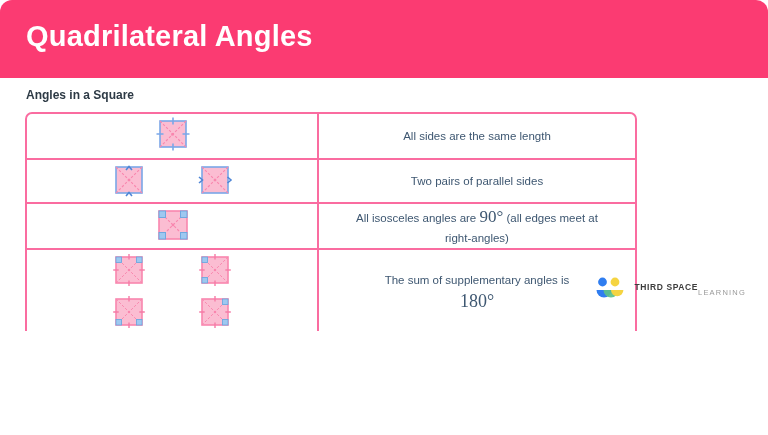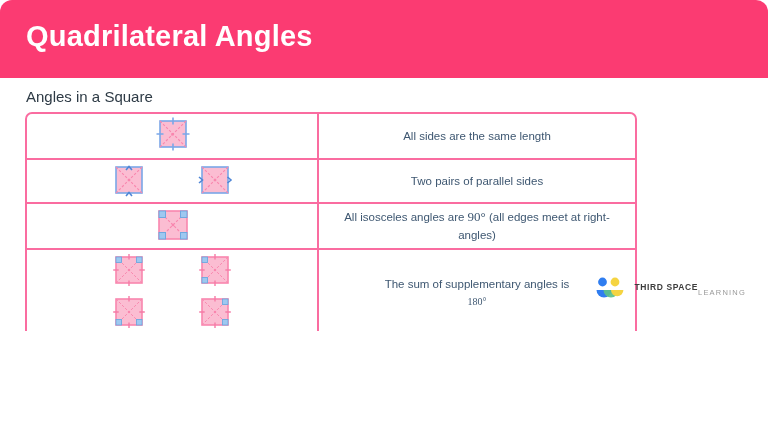--- a/index.html
+++ b/index.html
@@ -19,21 +19,21 @@
     background:#fb3b72;
   }
   .header-title{
     position:absolute;left:26px;top:20px;
     font-size:29px;font-weight:bold;color:#ffffff;
     letter-spacing:.2px;
   }
   
   .subtitle{
     position:absolute;left:26px;top:88px;
-    font-size:15px;font-weight:normal;color:#2d3a45;
+    font-size:12px;font-weight:bold;color:#2d3a45;
   }
   
   .table{
     position:absolute;left:25px;top:112px;
     width:612px;
     border:2px solid #fa6ca0;border-radius:7px;
     box-sizing:border-box;
     overflow:hidden;
     background:#fff;
   }
@@ -53,22 +53,22 @@
   .cell-txt{
     flex:1;
     box-sizing:border-box;
     display:flex;align-items:center;justify-content:center;
     text-align:center;
     color:#3e5771;
     font-size:11.5px;
     line-height:1.45;
     padding:6px 24px;
   }
-  .cell-txt .deg{font-family:"Liberation Serif", serif;font-size:13px;}
-  .cell-txt .num{font-family:"Liberation Serif", serif;font-size:10px;}
+  .cell-txt .deg{font-family:"Liberation Serif", serif;font-size:17px;}
+  .cell-txt .num{font-family:"Liberation Serif", serif;font-size:18px;}
   .r1{height:46px;} .r2{height:44px;} .r3{height:46px;}
   .r4{height:88px;justify-content:center;} .r5{height:44px;} .r6{height:50px;}
   .figrow{display:flex;align-items:center;justify-content:center;gap:46px;}
   .figgrid{display:flex;flex-direction:column;gap:4px;align-items:center;}
   .figrow-4{display:flex;align-items:center;justify-content:center;gap:16px;}
   
   .logo{
     position:absolute;right:22px;bottom:26px;
     display:flex;align-items:center;gap:8px;
   }

